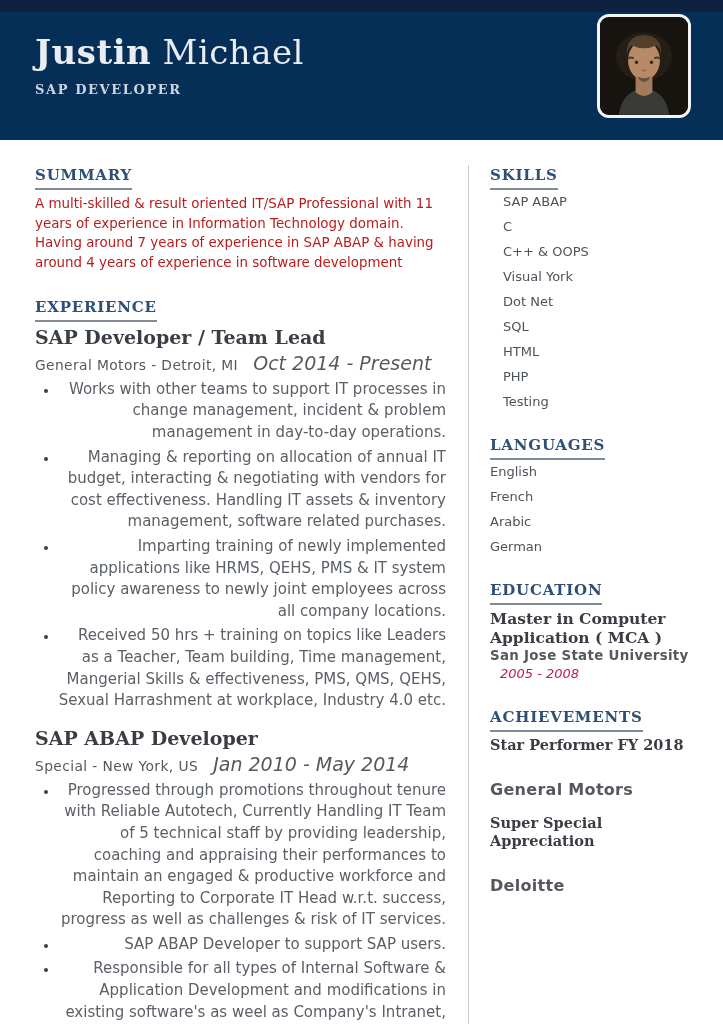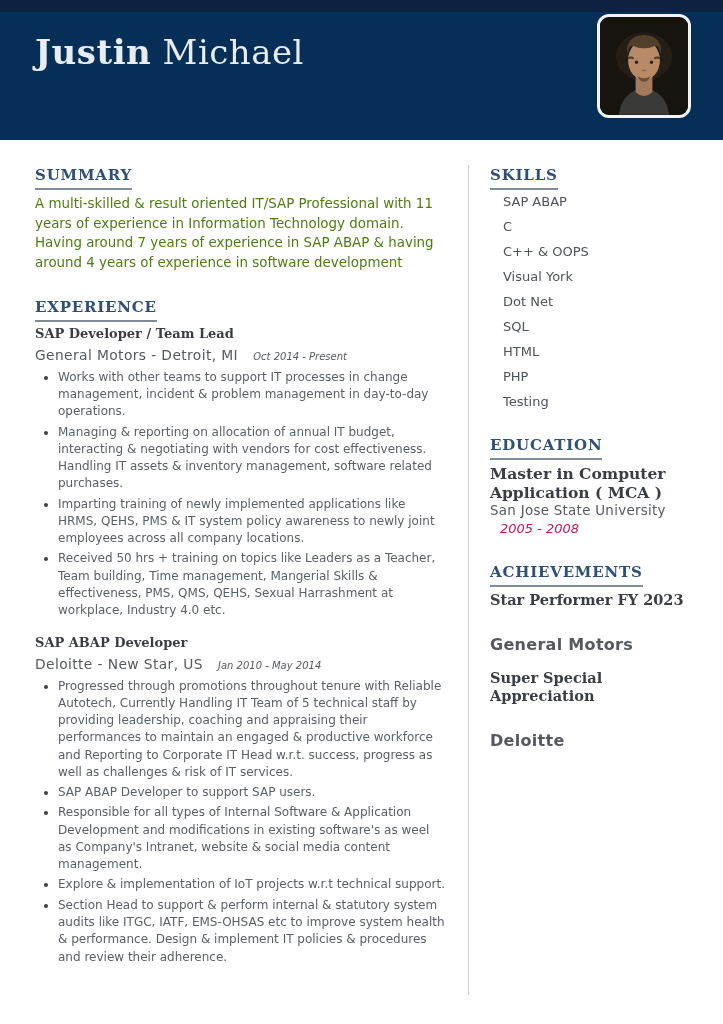--- a/index.html
+++ b/index.html
@@ -85,76 +85,77 @@
     display: inline-block;
     border-bottom: 2px solid #828c97;
     padding-bottom: 4px;
     margin-bottom: 4px;
   }
 
   
   .summary-text {
     font-size: 13.4px;
     line-height: 1.47;
-    color: #4d7c0f;
+    color: #b91c1c;
     margin-bottom: 24px;
   }
   .section { margin-bottom: 22px; }
   .job { margin-bottom: 15px; }
   .job-name {
     font-family: "DejaVu Serif", "Liberation Serif", serif;
-    font-size: 13px;
+    font-size: 19px;
     font-weight: 700;
     color: #3a3e44;
     margin-bottom: 4px;
   }
   .job-meta { margin-bottom: 5px; }
   .job-company {
     font-size: 13.8px;
     font-weight: 400;
     letter-spacing: 0.4px;
     color: #55595f;
   }
   .job-dates {
-    font-size: 10px;
+    font-size: 19px;
     font-style: italic;
     color: #55595f;
     margin-left: 10px;
   }
   ul.bullets {
     list-style: disc;
     padding-left: 17px;
     margin-left: 6px;
   }
   ul.bullets li {
-    font-size: 12px;
+    font-size: 15px;
     line-height: 1.44;
     color: #5b6067;
     margin-bottom: 3px;
+    text-align: right;
   }
   ul.bullets li::marker { color: #3c3f44; font-size: 12px; }
 
   
   .r-section { margin-bottom: 26px; }
   .plain-list div {
     font-size: 13px;
     color: #4e535a;
     margin-bottom: 10px;
   }
   .indent-list { padding-left: 13px; }
   .edu-degree {
     font-family: "DejaVu Serif", "Liberation Serif", serif;
     font-size: 15.5px;
     font-weight: 700;
     line-height: 1.25;
     color: #3a3e44;
   }
   .edu-school {
     font-size: 13.4px;
-    font-weight: 400;
+    font-weight: 700;
     letter-spacing: 0.3px;
     color: #55595f;
     margin-bottom: 3px;
   }
   .edu-dates {
     font-size: 13px;
     font-style: italic;
     color: #be185d;
     padding-left: 10px;
   }
@@ -176,20 +177,21 @@
   }
 </style>
 </head>
 <body>
 
 <div class="page">
 
   <div class="header">
     <div class="name-block">
       <div class="full-name"><span class="first">Justin</span><span> Michael</span></div>
+      <div class="job-title">SAP DEVELOPER</div>
     </div>
     <div class="photo-frame">
       <svg viewBox="0 0 94 104" xmlns="http://www.w3.org/2000/svg">
         <rect width="94" height="104" fill="#17130f"></rect>
         <ellipse cx="47" cy="42" rx="30" ry="26" fill="#241e17"></ellipse>
         <path d="M20 104 Q24 78 47 76 Q70 78 74 104 Z" fill="#3a3a38"></path>
         <path d="M38 64 h18 v16 q-9 8 -18 0 Z" fill="#a47a5c"></path>
         <ellipse cx="47" cy="46" rx="17" ry="21" fill="#b98a68"></ellipse>
         <path d="M29 40 q-2 -20 18 -21 q20 1 18 21 q-1 -8 -5 -10 q-13 6 -26 0 q-4 2 -5 10 Z" fill="#52402c"></path>
         <path d="M30 44 q3 -2 6 0 M58 44 q3 -2 6 0" stroke="#4a3826" stroke-width="2" fill="none"></path>
@@ -223,21 +225,21 @@
             <li>Works with other teams to support IT processes in change management, incident &amp; problem management in day-to-day operations.</li>
             <li>Managing &amp; reporting on allocation of annual IT budget, interacting &amp; negotiating with vendors for cost effectiveness. Handling IT assets &amp; inventory management, software related purchases.</li>
             <li>Imparting training of newly implemented applications like HRMS, QEHS, PMS &amp; IT system policy awareness to newly joint employees across all company locations.</li>
             <li>Received 50 hrs + training on topics like Leaders as a Teacher, Team building, Time management, Mangerial Skills &amp; effectiveness, PMS, QMS, QEHS, Sexual Harrashment at workplace, Industry 4.0 etc.</li>
           </ul>
         </div>
 
         <div class="job">
           <div class="job-name">SAP ABAP Developer</div>
           <div class="job-meta">
-            <span class="job-company">Deloitte - New Star, US</span>
+            <span class="job-company">Special - New York, US</span>
             <span class="job-dates">Jan 2010 - May 2014</span>
           </div>
           <ul class="bullets">
             <li>Progressed through promotions throughout tenure with Reliable Autotech, Currently Handling IT Team of 5 technical staff by providing leadership, coaching and appraising their performances to maintain an engaged &amp; productive workforce and Reporting to Corporate IT Head w.r.t. success, progress as well as challenges &amp; risk of IT services.</li>
             <li>SAP ABAP Developer to support SAP users.</li>
             <li>Responsible for all types of Internal Software &amp; Application Development and modifications in existing software's as weel as Company's Intranet, website &amp; social media content management.</li>
             <li>Explore &amp; implementation of IoT projects w.r.t technical support.</li>
             <li>Section Head to support &amp; perform internal &amp; statutory system audits like ITGC, IATF, EMS-OHSAS etc to improve system health &amp; performance. Design &amp; implement IT policies &amp; procedures and review their adherence.</li>
           </ul>
         </div>
@@ -256,32 +258,41 @@
           <div>C++ &amp; OOPS</div>
           <div>Visual York</div>
           <div>Dot Net</div>
           <div>SQL</div>
           <div>HTML</div>
           <div>PHP</div>
           <div>Testing</div>
         </div>
       </div>
 
+      <div class="r-section">
+        <div class="sec-heading">LANGUAGES</div>
+        <div class="plain-list">
+          <div>English</div>
+          <div>French</div>
+          <div>Arabic</div>
+          <div>German</div>
+        </div>
+      </div>
 
       <div class="r-section">
         <div class="sec-heading">EDUCATION</div>
         <div class="edu-degree">Master in Computer Application ( MCA )</div>
         <div class="edu-school">San Jose State University</div>
         <div class="edu-dates">2005 - 2008</div>
       </div>
 
       <div class="r-section">
         <div class="sec-heading">ACHIEVEMENTS</div>
         <div class="achv">
-          <div class="achv-title">Star Performer FY 2023</div>
+          <div class="achv-title">Star Performer FY 2018</div>
           <div class="achv-org">General Motors</div>
         </div>
         <div class="achv">
           <div class="achv-title">Super Special Appreciation</div>
           <div class="achv-org">Deloitte</div>
         </div>
         
       </div>
 
     </div>

